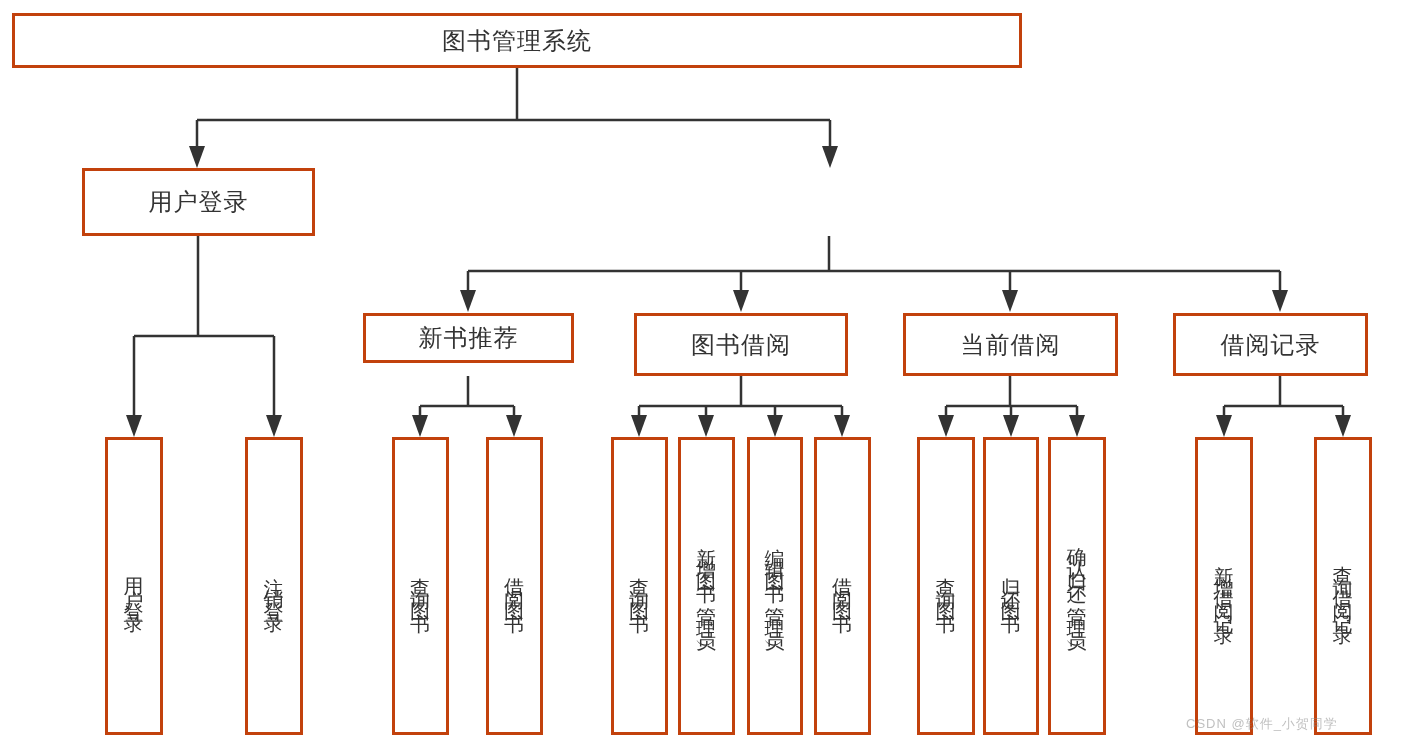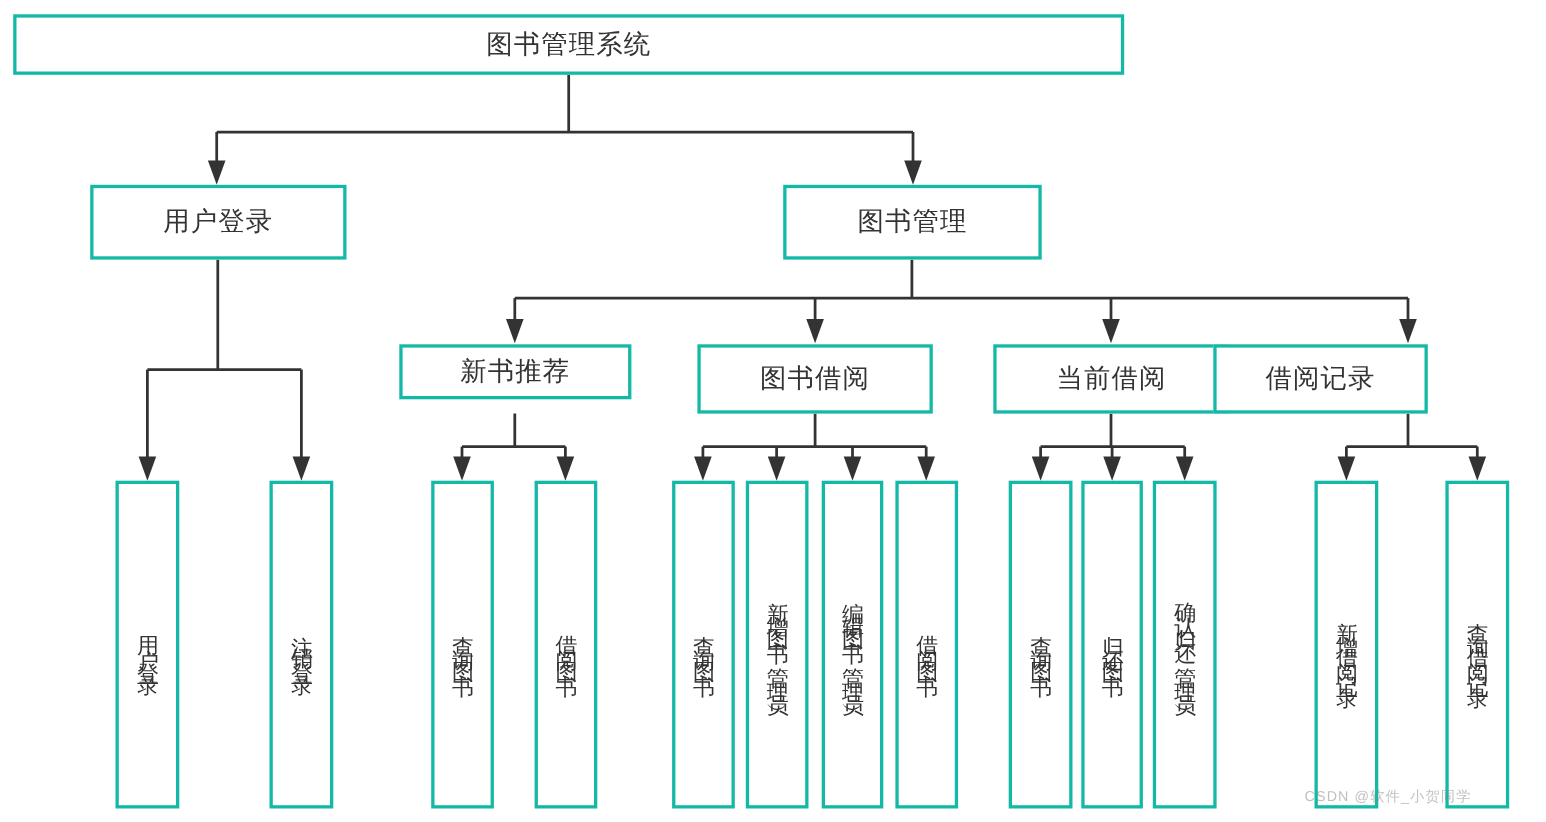--- a/index.html
+++ b/index.html
@@ -3,21 +3,21 @@
 <meta charset="utf-8">
 <style>
   html,body{margin:0;padding:0;background:#ffffff;}
   .stage{
     position:relative;width:1405px;height:747px;background:#ffffff;
     font-family:"Liberation Sans","DejaVu Sans",sans-serif;overflow:hidden;
   }
   .connectors{position:absolute;left:0;top:0;width:1405px;height:747px;}
   .box{
     position:absolute;box-sizing:border-box;background:#ffffff;
-    border:3px solid #14b8a6;color:#333333;
+    border:3px solid #c2410c;color:#333333;
     display:flex;align-items:center;justify-content:center;
     text-align:left;line-height:1;
   }
   .hbox{font-size:24px;letter-spacing:1px;}
   .vbox{
     writing-mode:vertical-rl;
     font-size:20px;letter-spacing:12px;
   }
   .vbox span{display:block;margin-left:auto;margin-right:auto;}
   .watermark{
@@ -90,34 +90,31 @@
     </g>
   </svg>
 
   <div class="box hbox" style="left:12px;top:13px;width:1010px;height:55px">
     <span>图书管理系统</span>
   </div>
 
   <div class="box hbox" style="left:82px;top:168px;width:233px;height:68px">
     <span>用户登录</span>
   </div>
-  <div class="box hbox" style="left:712px;top:168px;width:235px;height:68px">
-    <span>图书管理</span>
-  </div>
 
   <div class="box hbox" style="left:363px;top:313px;width:211px;height:50px">
     <span>新书推荐</span>
   </div>
   <div class="box hbox" style="left:903px;top:313px;width:215px;height:63px">
     <span>当前借阅</span>
   </div>
   <div class="box hbox" style="left:634px;top:313px;width:214px;height:63px">
     <span>图书借阅</span>
   </div>
-  <div class="box hbox" style="left:1103px;top:313px;width:195px;height:63px">
+  <div class="box hbox" style="left:1173px;top:313px;width:195px;height:63px">
     <span>借阅记录</span>
   </div>
 
   <div class="box vbox" style="left:105px;top:437px;width:58px;height:298px">
     <span>用户登录</span>
   </div>
   <div class="box vbox" style="left:245px;top:437px;width:58px;height:298px">
     <span>注销登录</span>
   </div>
 

